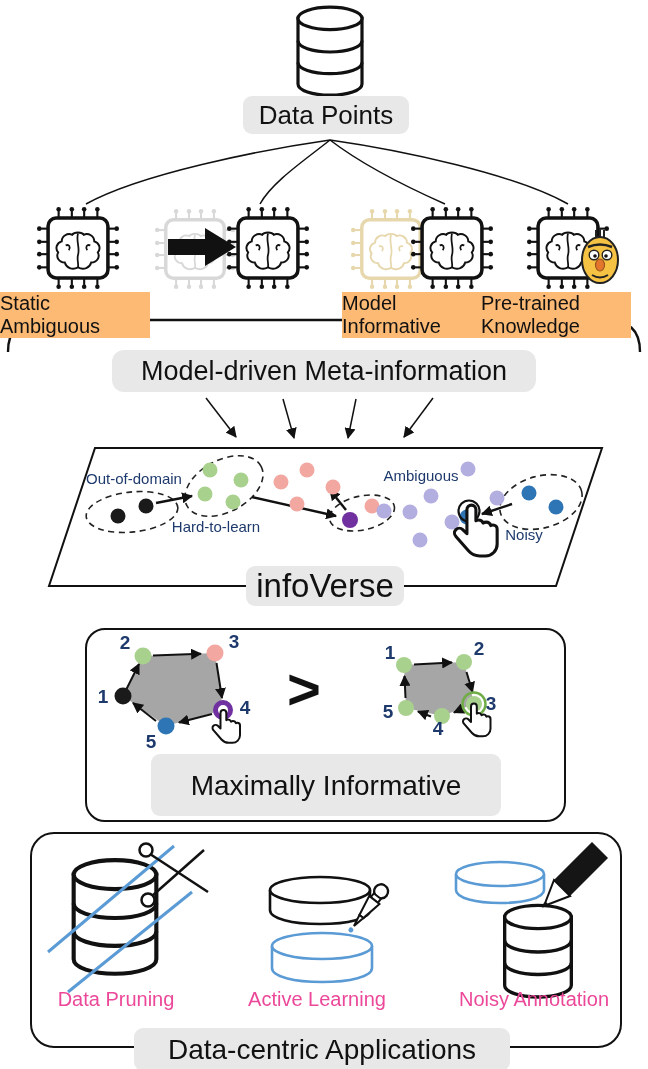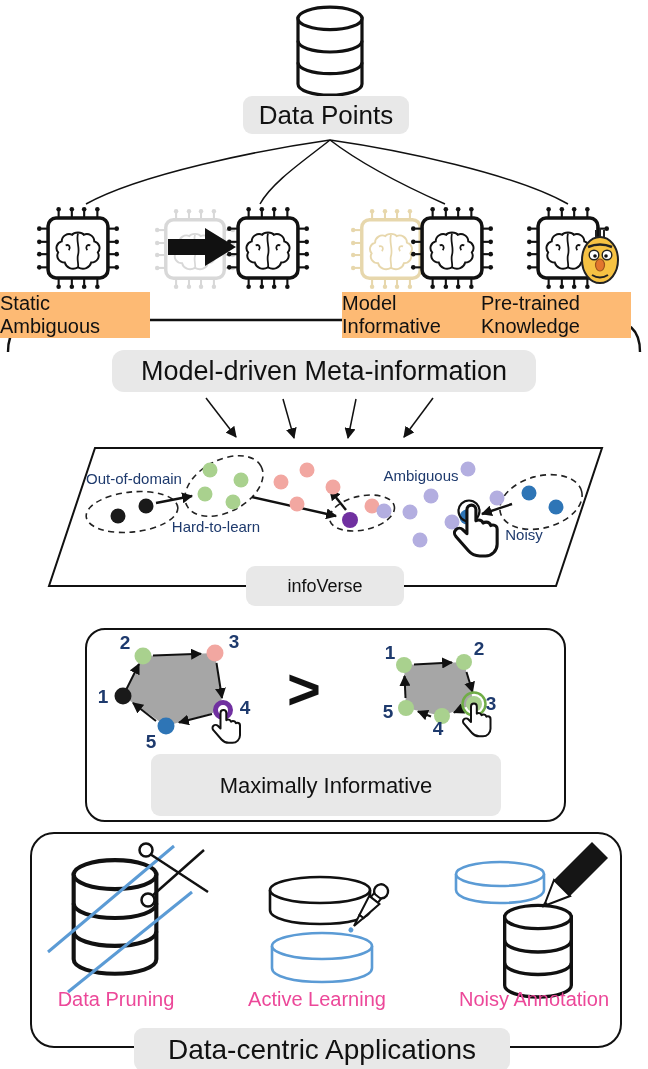--- a/index.html
+++ b/index.html
@@ -199,21 +199,21 @@
     <g font-size="15" text-anchor="middle">
       <text x="134" y="44" fill="#1e3a6d">Out-of-domain</text>
       <text x="216" y="92" fill="#1e3a6d">Hard-to-learn</text>
       <text x="421" y="41" fill="#1e3a6d">Ambiguous</text>
       <text x="524" y="100" fill="#1e3a6d">Noisy</text>
     </g>
     <circle cx="469" cy="71" r="10.5" fill="none" stroke="#111" stroke-width="2.2"></circle>
     <use href="#hand" x="452" y="62" width="50" height="62"></use>
   </svg>
 
-  <div class="pill" style="left:246px;top:566px;width:158px;height:40px;font-size:18px;">
+  <div class="pill" style="left:246px;top:566px;width:158px;height:40px;font-size:33px;">
     <span>infoVerse</span>
   </div>
 
   <div class="roundbox" style="left:85px;top:628px;width:477px;height:190px;border-radius:20px;">
     <svg class="abs" style="left:0;top:0;" width="477" height="190" viewBox="0 0 477 190">
 
       <polygon points="36,66 56,26 128,23 136,80 79,96" fill="#a6a6a6"></polygon>
       <g stroke="#111" stroke-width="2" fill="none">
         <line x1="39" y1="60" x2="52" y2="34" marker-end="url(#ah)"></line>
         <line x1="66" y1="25.5" x2="114" y2="23.8" marker-end="url(#ah)"></line>
@@ -252,21 +252,21 @@
       <g font-size="19" font-weight="bold" text-anchor="middle">
         <text x="303" y="29" fill="#1e3a6d">1</text>
         <text x="392" y="25" fill="#1e3a6d">2</text>
         <text x="404" y="80" fill="#1e3a6d">3</text>
         <text x="351" y="105" fill="#1e3a6d">4</text>
         <text x="301" y="88" fill="#1e3a6d">5</text>
       </g>
       <use href="#hand" x="374.5" y="71.5" width="32" height="40"></use>
     </svg>
     <div class="gt" style="left:187px;top:23px;width:60px;height:70px;">&gt;</div>
-    <div class="pill" style="left:64px;top:124px;width:350px;height:62px;font-size:22px;line-height:29px;flex-direction:column;">
+    <div class="pill" style="left:64px;top:124px;width:350px;height:62px;font-size:28px;line-height:29px;flex-direction:column;">
       <div>Maximally Informative</div>
     </div>
   </div>
 
   <div class="roundbox" style="left:30px;top:832px;width:588px;height:212px;border-radius:24px;">
     <svg class="abs" style="left:0;top:0;" width="588" height="212" viewBox="0 0 588 212">
 
       <use href="#db" x="30" y="22" width="106" height="124" color="#111"></use>
       <line x1="16" y1="118" x2="142" y2="12" stroke-width="3" stroke="#5b9bd5"></line>
       <line x1="36" y1="158" x2="160" y2="58" stroke-width="3" stroke="#5b9bd5"></line>

